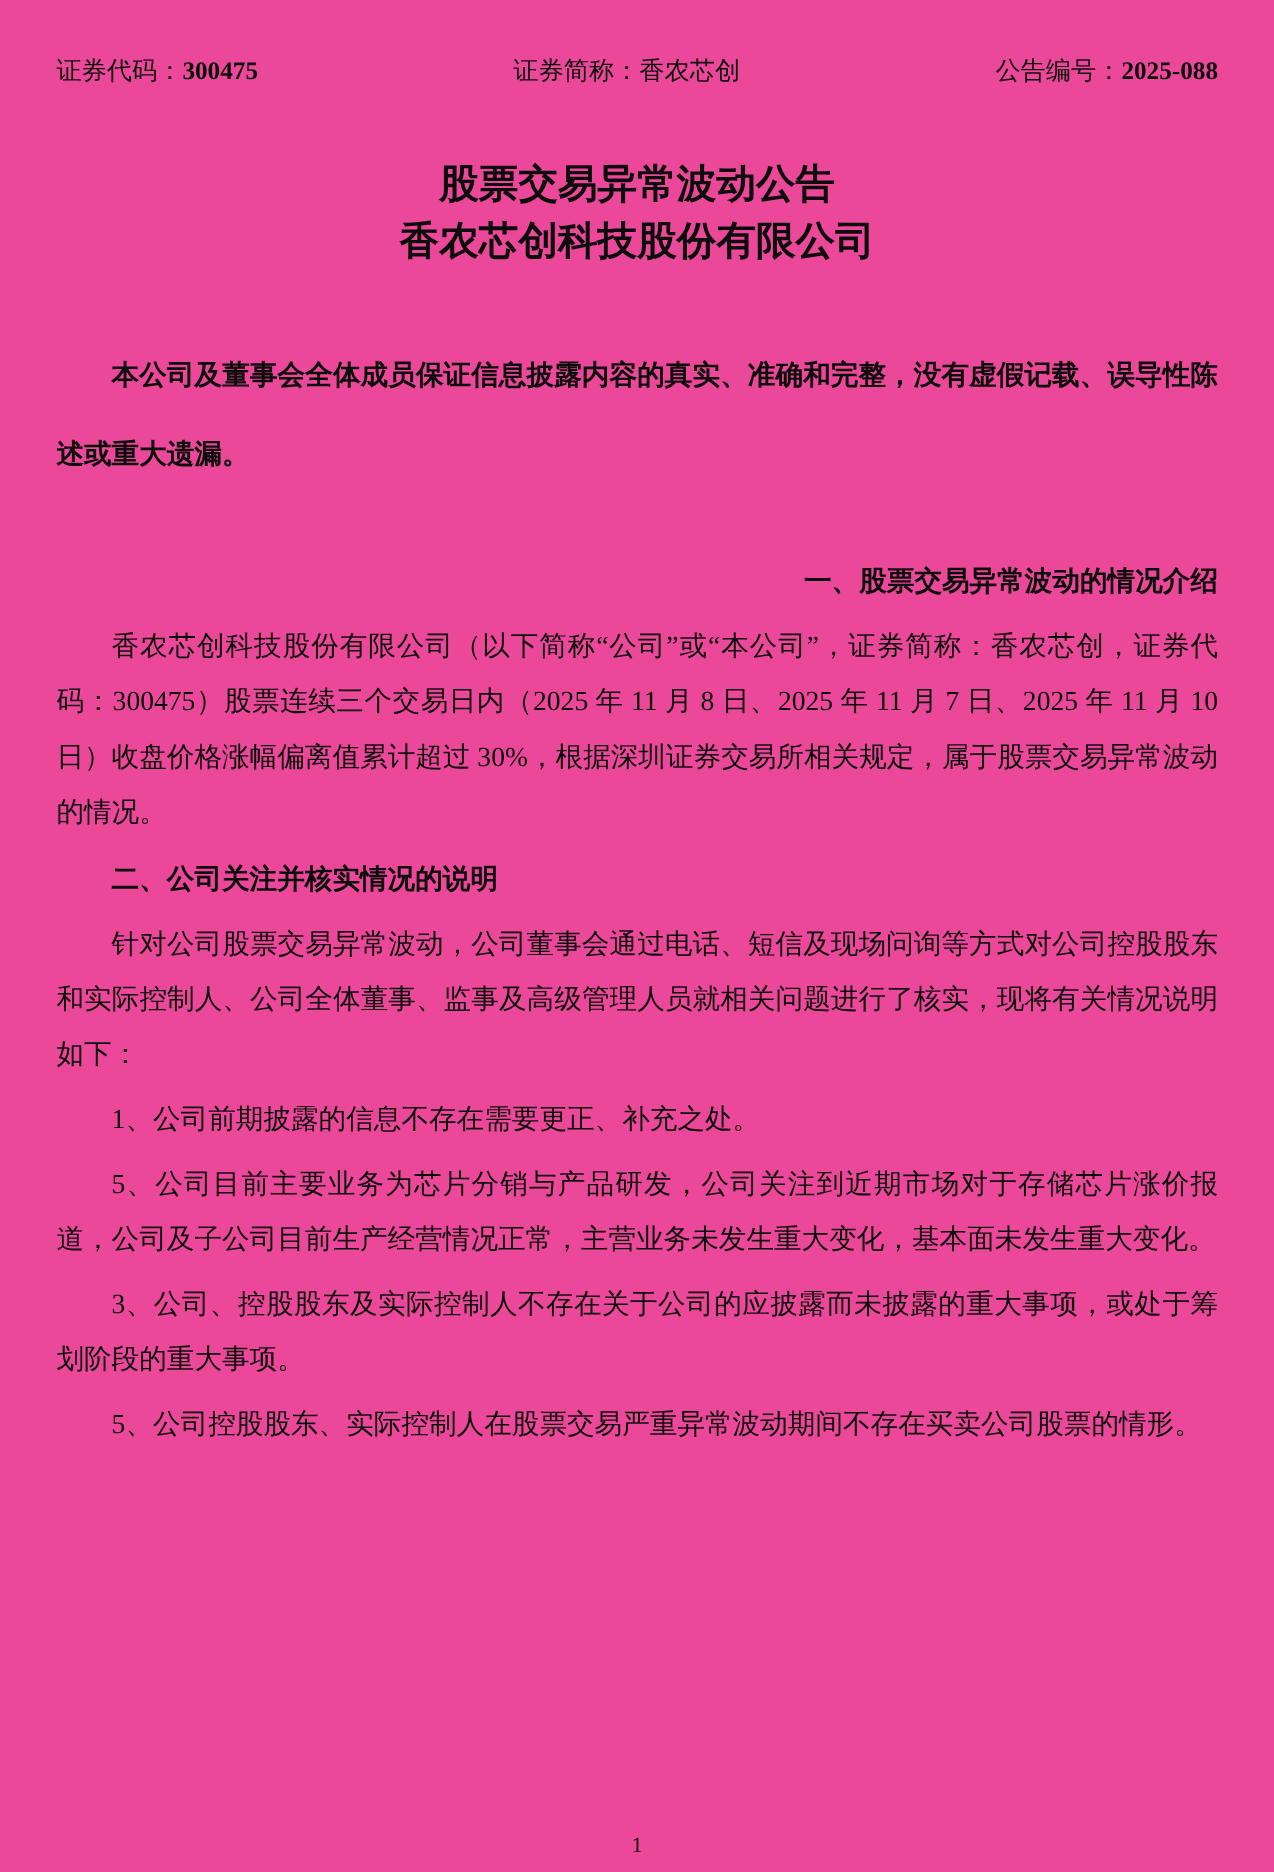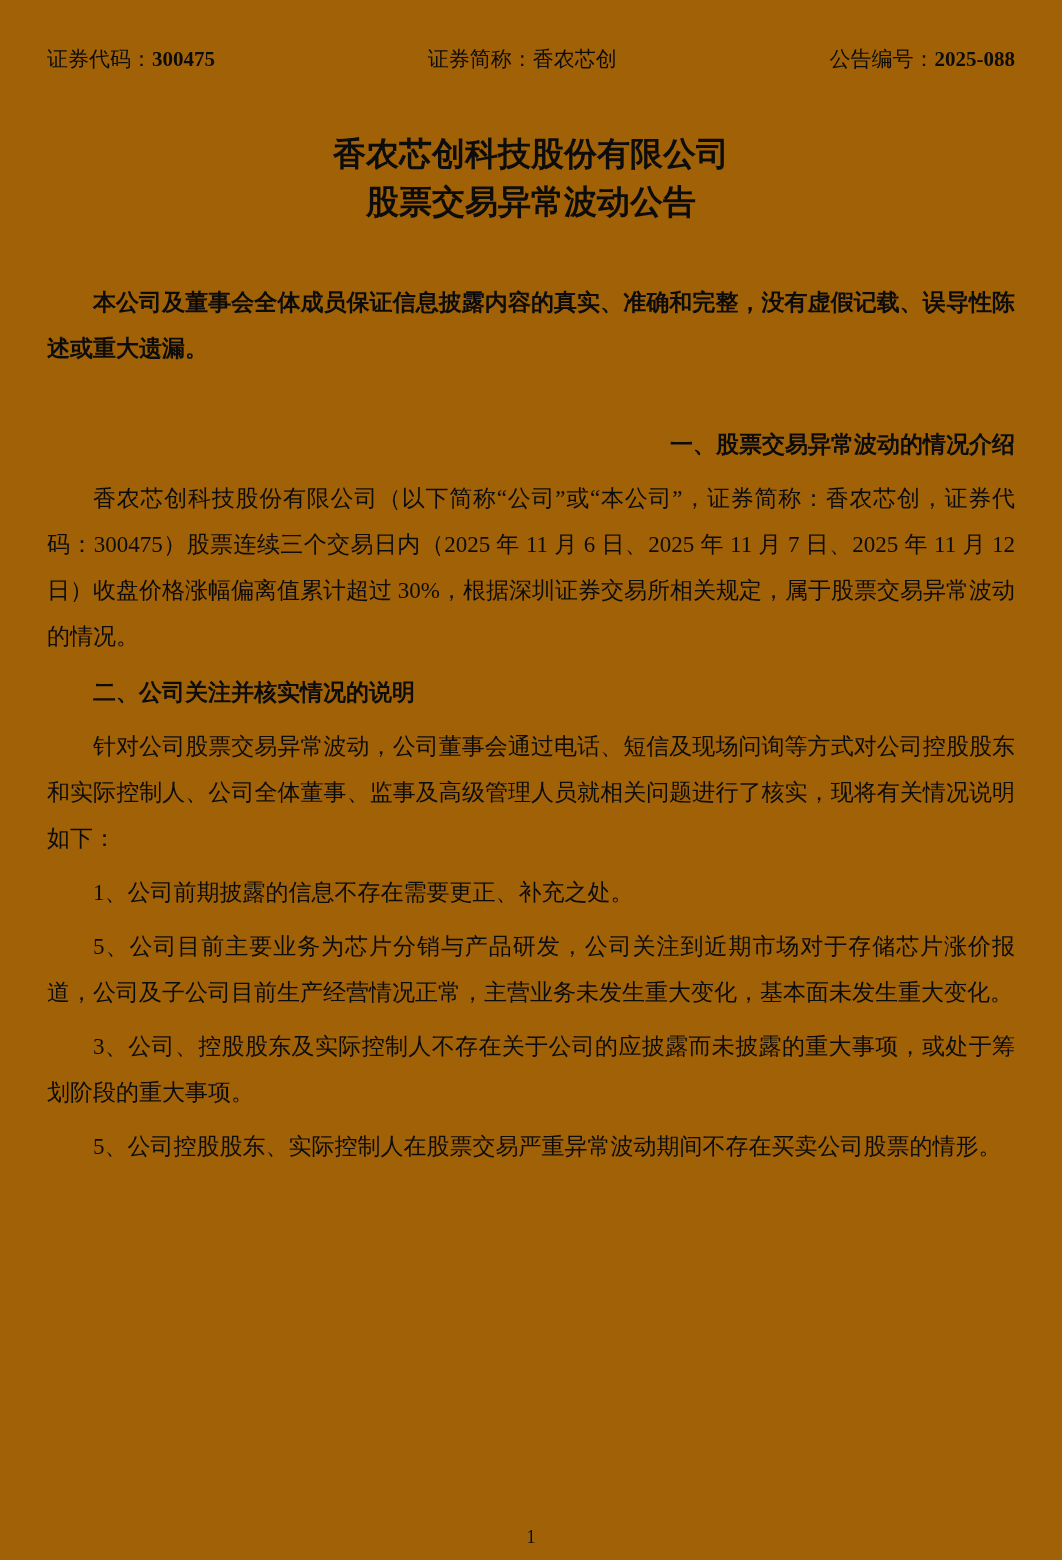--- a/index.html
+++ b/index.html
@@ -2,21 +2,21 @@
 <html><head>
 <meta charset="utf-8">
 <style>
   * { margin: 0; padding: 0; box-sizing: border-box; }
   html, body { background: #ffffff; }
   .page {
     position: relative;
     width: 1062px;
     height: 1560px;
     margin: 0 auto;
-    background: #a16207;
+    background: #ec4899;
     color: #0c0c0c;
     font-family: "Liberation Serif", "DejaVu Serif", serif;
     padding: 44px 47px 0 47px;
     overflow: hidden;
   }
   .header-row {
     display: flex;
     justify-content: space-between;
     align-items: baseline;
     font-size: 21px;
@@ -28,21 +28,21 @@
     margin-top: 56px;
     text-align: center;
     font-weight: bold;
     font-size: 33px;
     line-height: 48px;
   }
   .disclaimer {
     margin-top: 54px;
     font-weight: bold;
     font-size: 23px;
-    line-height: 46px;
+    line-height: 66px;
     text-align: justify;
     text-indent: 2em;
   }
   .body-block { margin-top: 50px; }
   .body-block > :first-child { margin-top: 0; text-align: right; }
   .heading {
     font-weight: bold;
     font-size: 23px;
     line-height: 46px;
     text-indent: 2em;
@@ -70,29 +70,29 @@
 
 <div class="page">
 
   <div class="header-row">
     <div><span>证券代码：</span><span class="hdr-num">300475</span></div>
     <div><span>证券简称：</span><span>香农芯创</span></div>
     <div><span>公告编号：</span><span class="hdr-num">2025-088</span></div>
   </div>
 
   <div class="title-block">
+    <div>股票交易异常波动公告</div>
     <div>香农芯创科技股份有限公司</div>
-    <div>股票交易异常波动公告</div>
   </div>
 
   <p class="disclaimer">本公司及董事会全体成员保证信息披露内容的真实、准确和完整，没有虚假记载、误导性陈述或重大遗漏。</p>
 
   <div class="body-block">
     <p class="heading">一、股票交易异常波动的情况介绍</p>
-    <p class="para">香农芯创科技股份有限公司（以下简称“公司”或“本公司”，证券简称：香农芯创，证券代码：300475）股票连续三个交易日内（2025 年 11 月 6 日、2025 年 11 月 7 日、2025 年 11 月 12 日）收盘价格涨幅偏离值累计超过 30%，根据深圳证券交易所相关规定，属于股票交易异常波动的情况。</p>
+    <p class="para">香农芯创科技股份有限公司（以下简称“公司”或“本公司”，证券简称：香农芯创，证券代码：300475）股票连续三个交易日内（2025 年 11 月 8 日、2025 年 11 月 7 日、2025 年 11 月 10 日）收盘价格涨幅偏离值累计超过 30%，根据深圳证券交易所相关规定，属于股票交易异常波动的情况。</p>
     <p class="heading">二、公司关注并核实情况的说明</p>
     <p class="para">针对公司股票交易异常波动，公司董事会通过电话、短信及现场问询等方式对公司控股股东和实际控制人、公司全体董事、监事及高级管理人员就相关问题进行了核实，现将有关情况说明如下：</p>
     <p class="para">1、公司前期披露的信息不存在需要更正、补充之处。</p>
     <p class="para">5、公司目前主要业务为芯片分销与产品研发，公司关注到近期市场对于存储芯片涨价报道，公司及子公司目前生产经营情况正常，主营业务未发生重大变化，基本面未发生重大变化。</p>
     <p class="para">3、公司、控股股东及实际控制人不存在关于公司的应披露而未披露的重大事项，或处于筹划阶段的重大事项。</p>
     <p class="para">5、公司控股股东、实际控制人在股票交易严重异常波动期间不存在买卖公司股票的情形。</p>
   </div>
 
   <div class="page-number">1</div>
 

